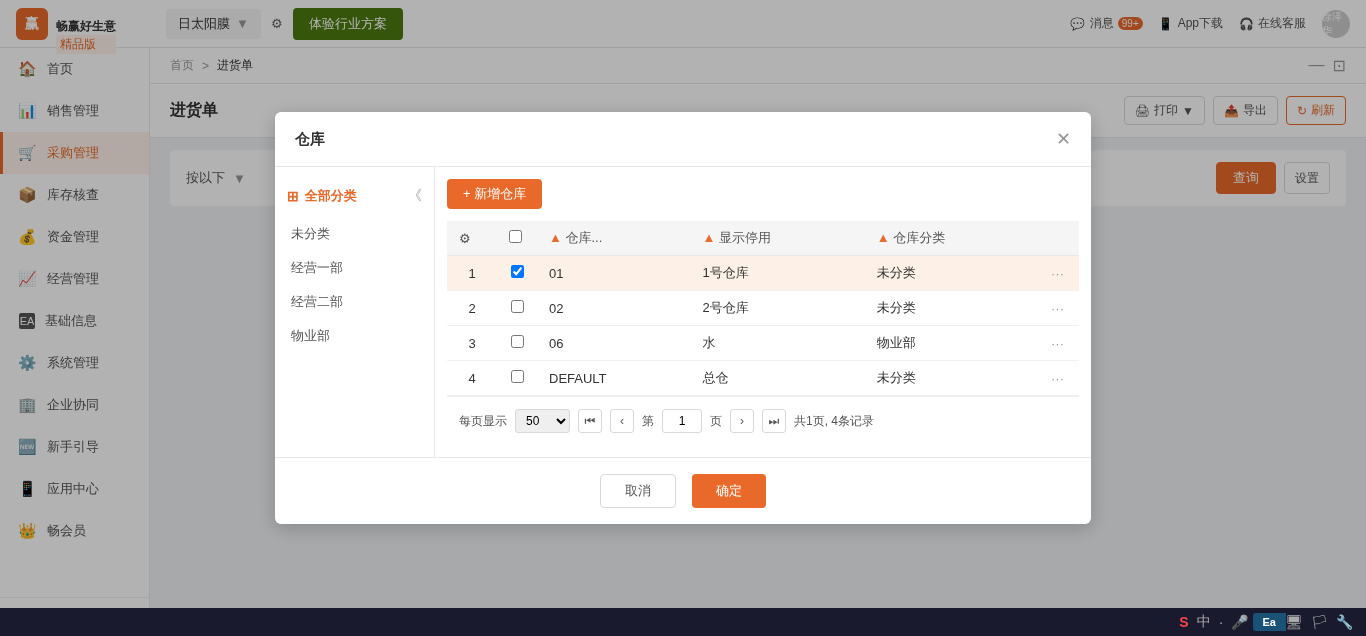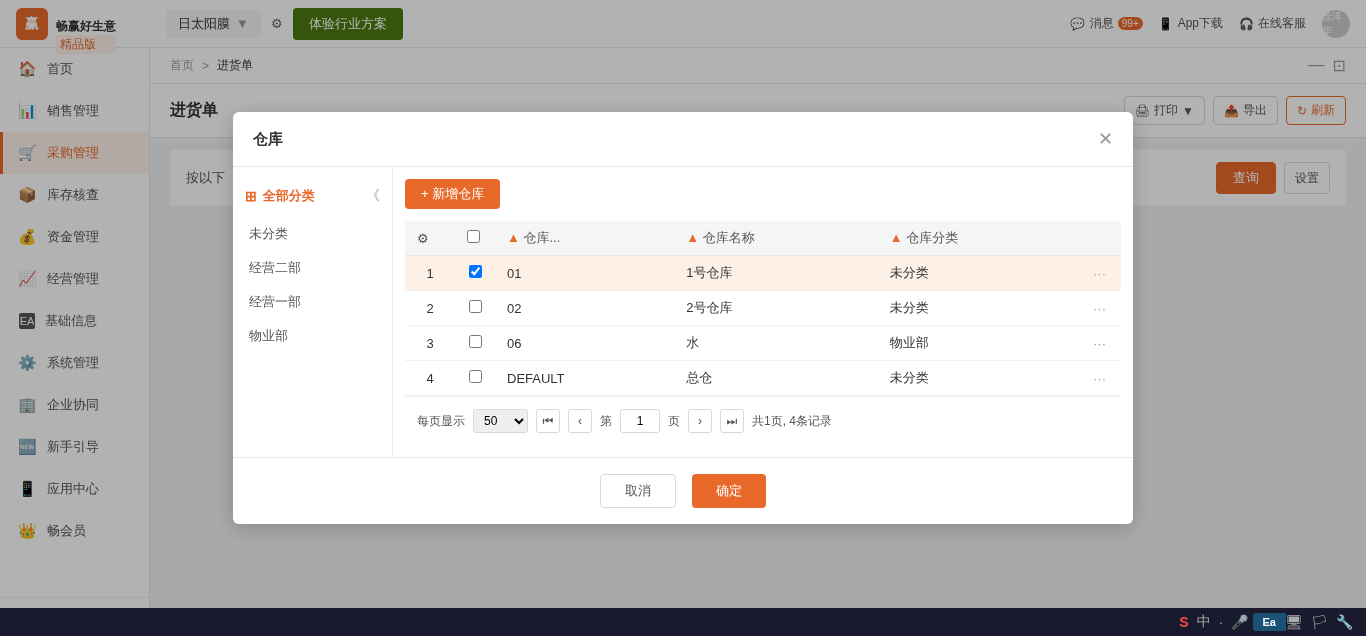--- a/index.html
+++ b/index.html
@@ -102,21 +102,21 @@
 
     
     .overlay {
       position: fixed; top: 0; left: 0; right: 0; bottom: 0;
       background: rgba(0,0,0,0.3); z-index: 100;
       display: flex; align-items: center; justify-content: center;
     }
 
     
     .modal {
-      background: #fff; border-radius: 6px; width: 900px; max-height: 560px;
+      background: #fff; border-radius: 6px; width: 816px; max-height: 560px;
       display: flex; flex-direction: column; box-shadow: 0 4px 20px rgba(0,0,0,0.2);
     }
     .modal-header {
       display: flex; align-items: center; justify-content: space-between;
       padding: 16px 20px; border-bottom: 1px solid #e8e8e8;
     }
     .modal-title { font-size: 15px; font-weight: bold; color: #333; }
     .modal-close { cursor: pointer; color: #999; font-size: 18px; }
     .modal-body { display: flex; flex: 1; overflow: hidden; }
 
@@ -382,22 +382,22 @@
 
       <div class="category-panel">
         <div class="category-header">
           <div class="category-all">
             <span style="font-size:14px;">⊞</span>
             <span>全部分类</span>
           </div>
           <span class="category-collapse">《</span>
         </div>
         <div class="category-item">未分类</div>
+        <div class="category-item">经营一部</div>
         <div class="category-item">经营二部</div>
-        <div class="category-item">经营一部</div>
         <div class="category-item">物业部</div>
       </div>
 
       <div class="table-panel">
 
         <div class="table-toolbar">
           <button class="new-btn">+ 新增仓库</button>
         </div>
 
         <div style="flex:1;overflow-y:auto;">
@@ -405,21 +405,21 @@
             <thead>
               <tr>
                 <th class="col-check">⚙</th>
                 <th class="col-check"><input type="checkbox" style=""></th>
                 <th>
                   <span style="color:#e8692a;">▲</span>
                   <span>仓库...</span>
                 </th>
                 <th>
                   <span style="color:#e8692a;">▲</span>
-                  <span>仓库名称</span>
+                  <span>显示停用</span>
                 </th>
                 <th>
                   <span style="color:#e8692a;">▲</span>
                   <span>仓库分类</span>
                 </th>
                 <th style="width:40px;"></th>
               </tr>
             </thead>
             <tbody id="table-body">
 

